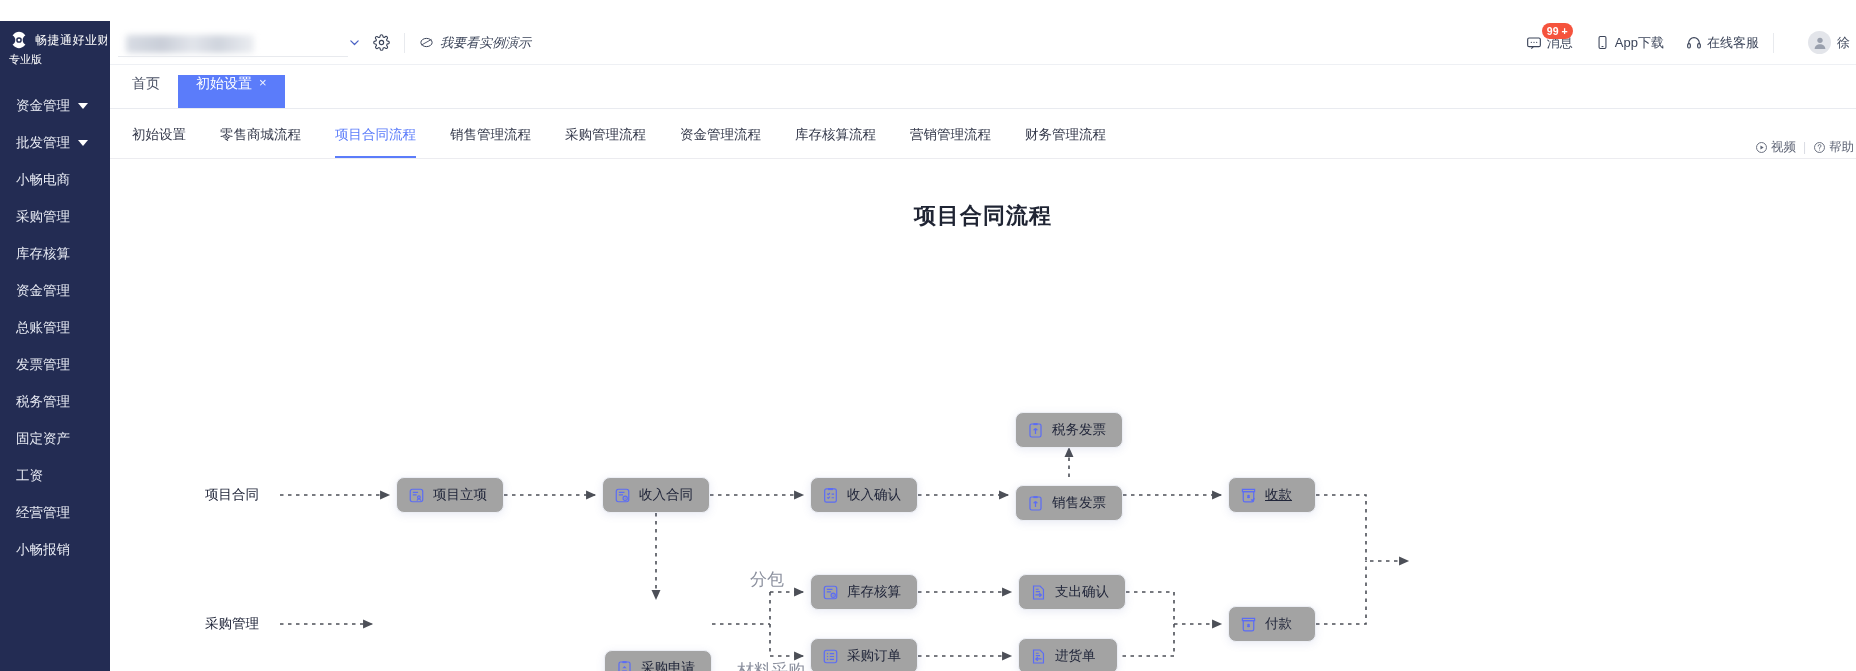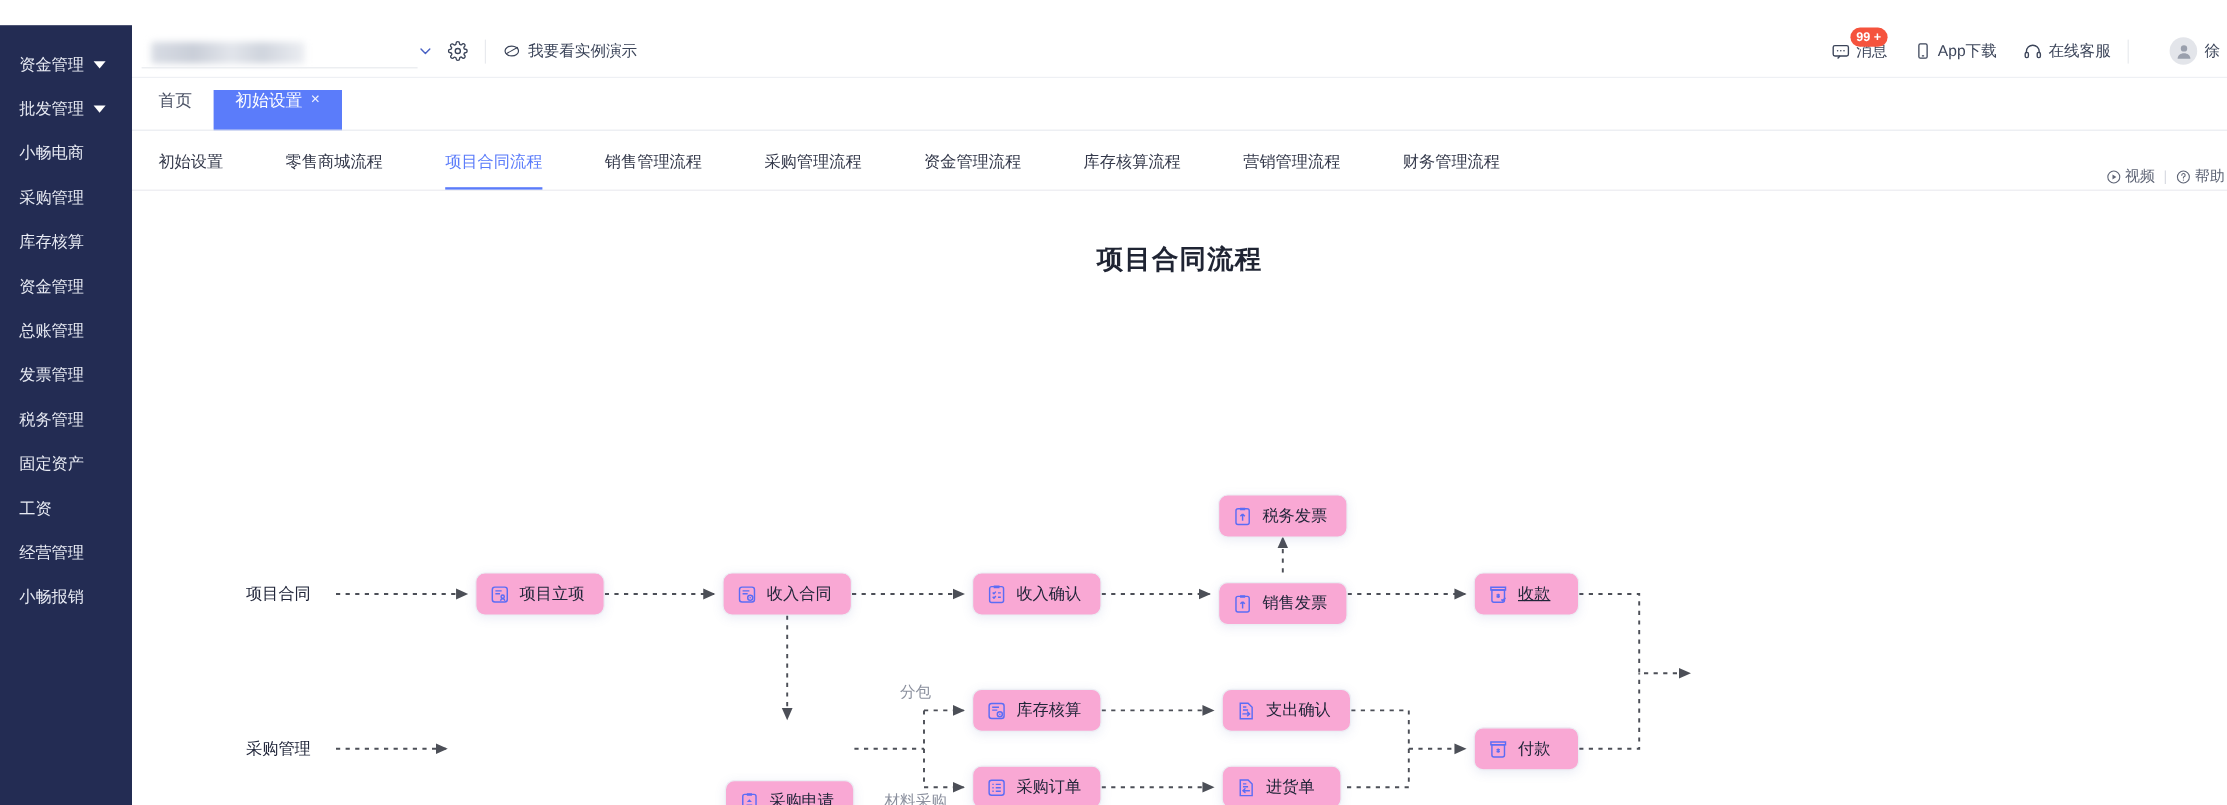--- a/index.html
+++ b/index.html
@@ -49,21 +49,21 @@
   .org-blur {
     position:absolute; left:8px; top:6px; width:128px; height:18px;
     background:linear-gradient(90deg,#d8dce4 0%, #c9ced8 28%, #e2e5eb 52%, #cfd4dd 72%, #eceef2 100%);
     filter: blur(3.2px); border-radius:2px;
   }
   .org-underline { position:absolute; left:0; bottom:0; width:230px; height:1px; background:#e8eaee; }
   .chev-down { width:13px;height:13px; }
   .hdr-icon-btn { display:flex; align-items:center; justify-content:center; cursor:pointer; }
   .gear { margin-left:12px; }
   .hdr-divider { width:1px; height:20px; background:#e8eaee; margin:0 14px; }
-  .demo-link { display:flex; align-items:center; gap:6px; font-size:13px; color:#3b4459; cursor:pointer; }
+  .demo-link { display:flex; align-items:center; gap:6px; font-size:13px; color:#3b4459; cursor:pointer;font-style:italic; }
 
   .hdr-right { margin-left:auto; display:flex; align-items:center; padding-right:6px; }
   .hdr-act { position:relative; display:flex; align-items:center; gap:5px; font-size:13px; color:#3b4459; margin-left:22px; cursor:pointer; }
   .badge {
     position:absolute; left:16px; top:-11px;
     background:#f5533d; color:#fff; font-size:10.5px; line-height:1;
     padding:3px 5px 3px 5px; border-radius:9px; white-space:nowrap; font-weight:bold;
   }
   .avatar-wrap { display:flex; align-items:center; gap:6px; margin-left:20px; cursor:pointer; }
   .avatar {
@@ -89,21 +89,21 @@
   
   .content {
     position:absolute; left:110px; top:112px; width:1746px; height:559px;
     background:#ffffff;
   }
   .subnav {
     position:relative; height:47px; display:flex; align-items:center;
     border-bottom:1px solid #ececf0;
   }
   .subnav-item {
-    font-size:13.5px; color:#33384a; padding:0 0 0 0; margin-left:26px; margin-right:26px;
+    font-size:13.5px; color:#33384a; padding:0 0 0 0; margin-left:8px; margin-right:26px;
     height:46px; display:flex; align-items:center; cursor:pointer; white-space:nowrap;
     position:relative;
   }
   .subnav-item:first-child { margin-left:22px; }
   .subnav-item.active { color:#5b7cfa; }
   .subnav-item.active::after {
     content:""; position:absolute; left:0; right:0; bottom:0; height:2px; background:#5b7cfa;
   }
   .subnav-right { margin-left:auto; display:flex; align-items:center; padding-right:2px; gap:0;margin-top:24px; }
   .sn-link { display:flex; align-items:center; gap:3px; font-size:12.5px; color:#5f6576; cursor:pointer; }
@@ -112,42 +112,56 @@
   .flow-title {
     text-align:center; font-size:22px; color:#1f2433; margin-top:42px; letter-spacing:1px;
   }
 
   
   .canvas { position:relative; width:1746px; height:430px; margin-top:14px; }
 
   .node {
     position:absolute; display:flex; align-items:center; gap:8px;
     height:36px; padding:0 14px 0 11px;
-    background:#f9a8d4; border:1px solid #eceef4; border-radius:8px;
+    background:#a3a3a3; border:1px solid #eceef4; border-radius:8px;
     box-shadow: 0 2px 9px rgba(90,105,180,.13);
     font-size:13.5px; color:#21263a; white-space:nowrap; cursor:pointer;
   }
   .node .nico { width:17px; height:17px; flex:0 0 17px; }
 
   .lane-label {
     position:absolute; font-size:13.5px; color:#21263a; white-space:nowrap;
   }
   .edge-label {
-    position:absolute; font-size:13px; color:#8b909e; white-space:nowrap;
+    position:absolute; font-size:17px; color:#8b909e; white-space:nowrap;
   }
   .edges { position:absolute; left:0; top:0; width:1746px; height:430px; pointer-events:none; }
 </style>
 </head>
 <body>
 
 <div class="app">
 
   <div class="top-strip"></div>
 
   <aside class="sidebar">
+    <div class="brand">
+      <div class="brand-row">
+        <span class="brand-logo">
+          <svg viewBox="0 0 24 24" width="22" height="22">
+            <path d="M12 2C6.5 2 2 6.5 2 12s4.5 10 10 10 10-4.5 10-10S17.5 2 12 2z" fill="none"></path>
+            <path d="M5 7c2-3 5-4 7-4s5 1 7 4c-2 1-3 3-3 5s1 4 3 5c-2 3-5 4-7 4s-5-1-7-4c2-1 3-3 3-5S7 8 5 7z" fill="#ffffff"></path>
+            <circle cx="12" cy="12" r="3.1" fill="#232c53"></circle>
+            <circle cx="12" cy="12" r="1.5" fill="#ffffff"></circle>
+          </svg>
+        </span>
+        <span class="brand-name">畅捷通好业财</span>
+      </div>
+      <div class="brand-sub">专业版</div>
+    </div>
 
     <nav class="menu">
       <div class="menu-item">
         <span>资金管理</span>
         <span class="menu-caret"></span>
       </div>
       <div class="menu-item">
         <span>批发管理</span>
         <span class="menu-caret"></span>
       </div>

